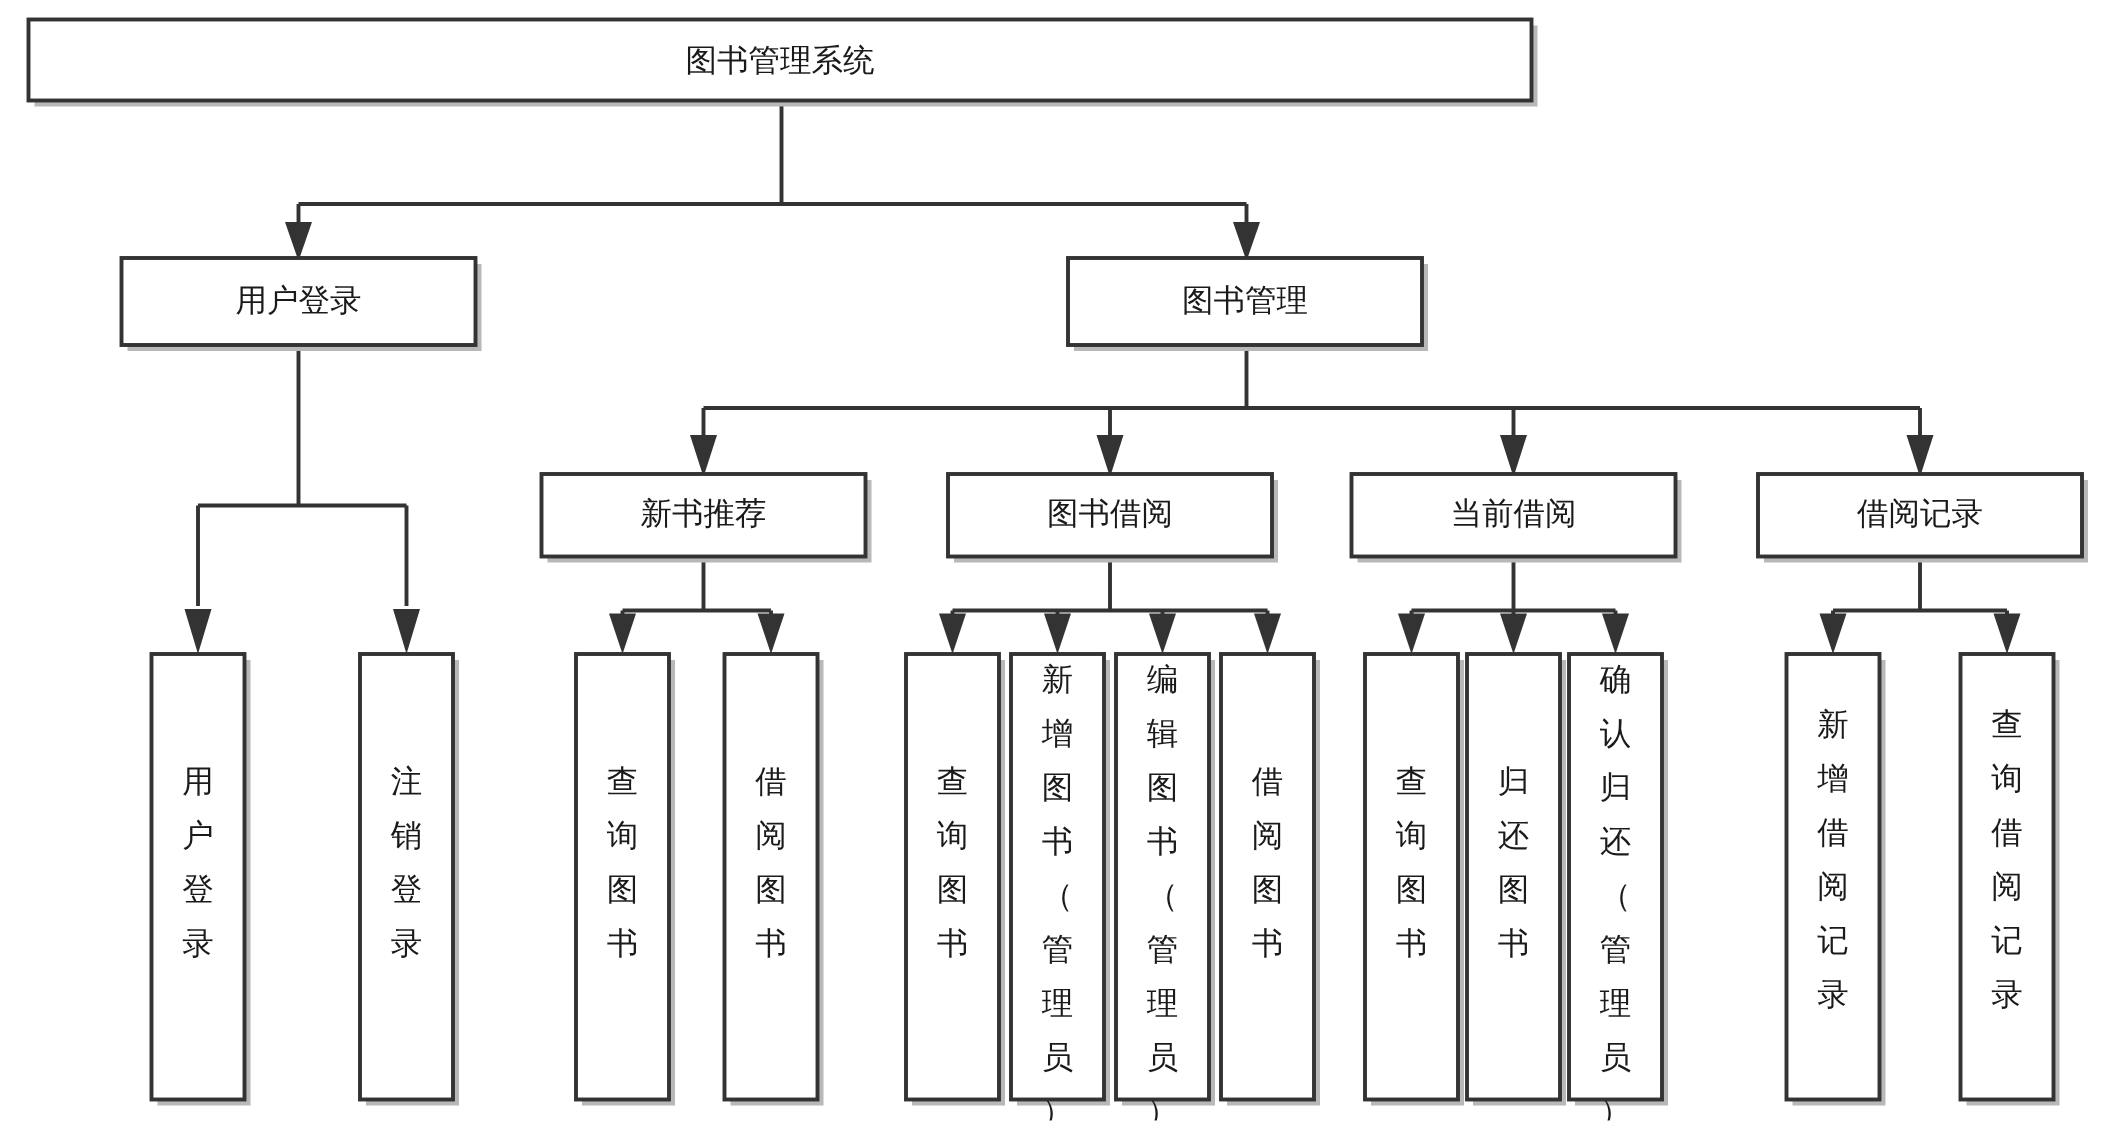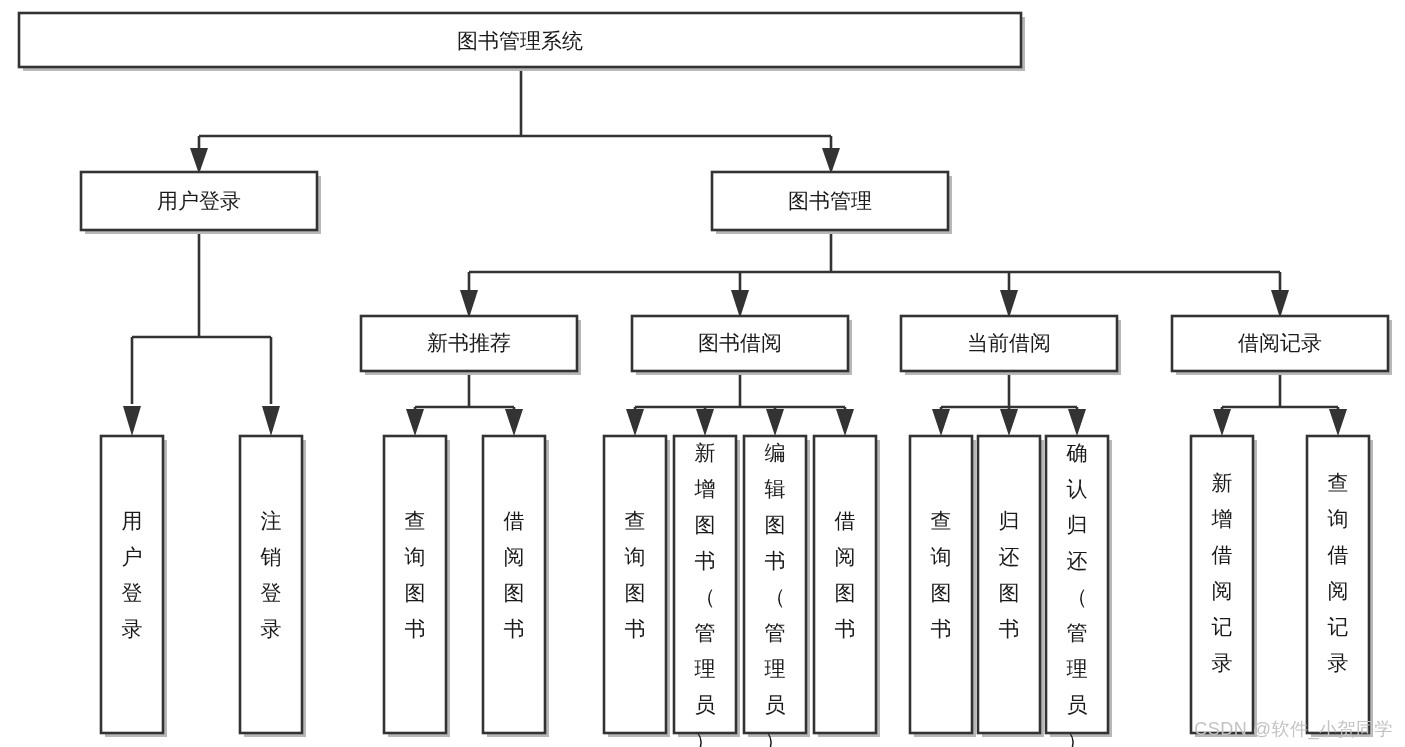--- a/index.html
+++ b/index.html
@@ -255,15 +255,14 @@
     </g>
 
     <g>
       <rect class="node-shadow" x="1311" y="440" width="62" height="297"></rect>
       <rect class="node-box" x="1307" y="436" width="62" height="297"></rect>
       <text class="node-label-v" x="1338" y="490"><tspan x="1338" y="490">查</tspan><tspan x="1338" y="526">询</tspan><tspan x="1338" y="562">借</tspan><tspan x="1338" y="598">阅</tspan><tspan x="1338" y="634">记</tspan><tspan x="1338" y="670">录</tspan></text>
     </g>
 
   </svg>
 
-  <div class="watermark-text">CSDN @软件_小贺同学</div>
 
 </div>
 
 </body></html>

